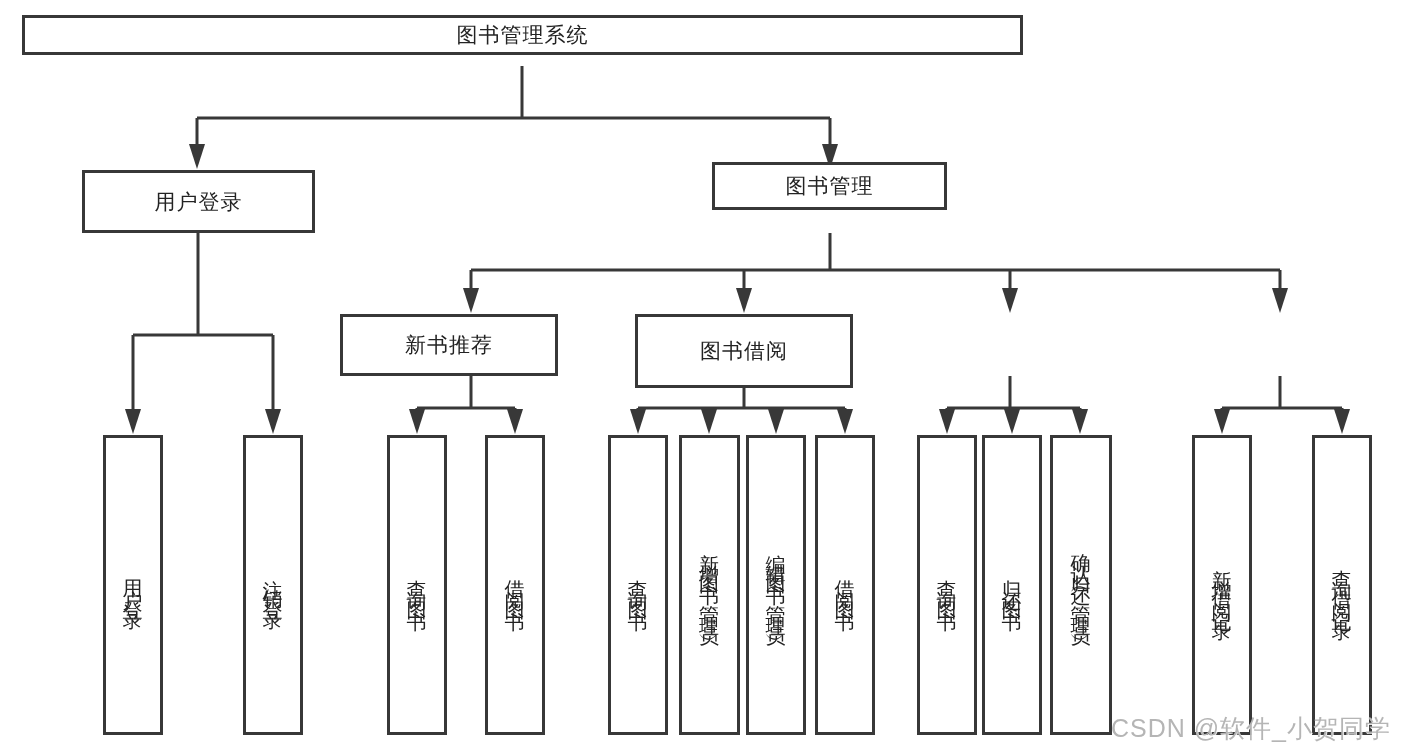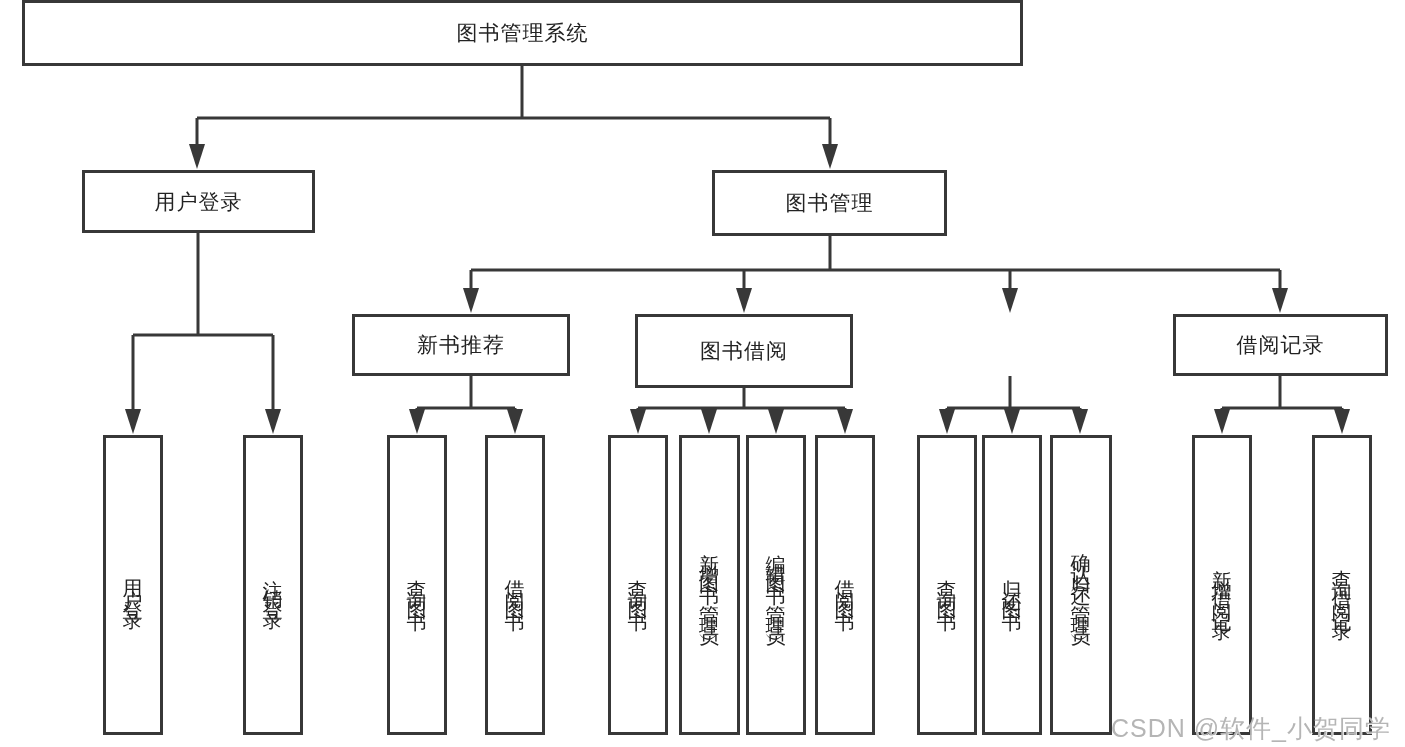--- a/index.html
+++ b/index.html
@@ -77,39 +77,36 @@
     <polygon class="arrow" points="701,409 717,409 709,434"></polygon>
     <polygon class="arrow" points="768,409 784,409 776,434"></polygon>
     <polygon class="arrow" points="837,409 853,409 845,434"></polygon>
     <polygon class="arrow" points="939,409 955,409 947,434"></polygon>
     <polygon class="arrow" points="1004,409 1020,409 1012,434"></polygon>
     <polygon class="arrow" points="1072,409 1088,409 1080,434"></polygon>
     <polygon class="arrow" points="1214,409 1230,409 1222,434"></polygon>
     <polygon class="arrow" points="1334,409 1350,409 1342,434"></polygon>
   </svg>
 
-  <div class="node" style="left:22px;top:0;width:1001px;height:66px">
+  <div class="node" style="left:22px;top:15px;width:1001px;height:40px">
     <span>图书管理系统</span>
   </div>
 
   <div class="node" style="left:82px;top:170px;width:233px;height:63px">
     <span>用户登录</span>
   </div>
-  <div class="node" style="left:712px;top:170px;width:235px;height:66px">
+  <div class="node" style="left:712px;top:162px;width:235px;height:48px">
     <span>图书管理</span>
   </div>
 
-  <div class="node" style="left:352px;top:314px;width:218px;height:62px">
+  <div class="node" style="left:340px;top:314px;width:218px;height:62px">
     <span>新书推荐</span>
   </div>
   <div class="node" style="left:635px;top:314px;width:218px;height:74px">
     <span>图书借阅</span>
-  </div>
-  <div class="node" style="left:1173px;top:314px;width:215px;height:62px">
-    <span>借阅记录</span>
   </div>
 
   <div class="node leaf" style="left:103px;top:435px;width:60px;height:300px">
     <span class="vtext">用户登录</span>
   </div>
   <div class="node leaf" style="left:243px;top:435px;width:60px;height:300px">
     <span class="vtext">注销登录</span>
   </div>
 
   <div class="node leaf" style="left:387px;top:435px;width:60px;height:300px">

